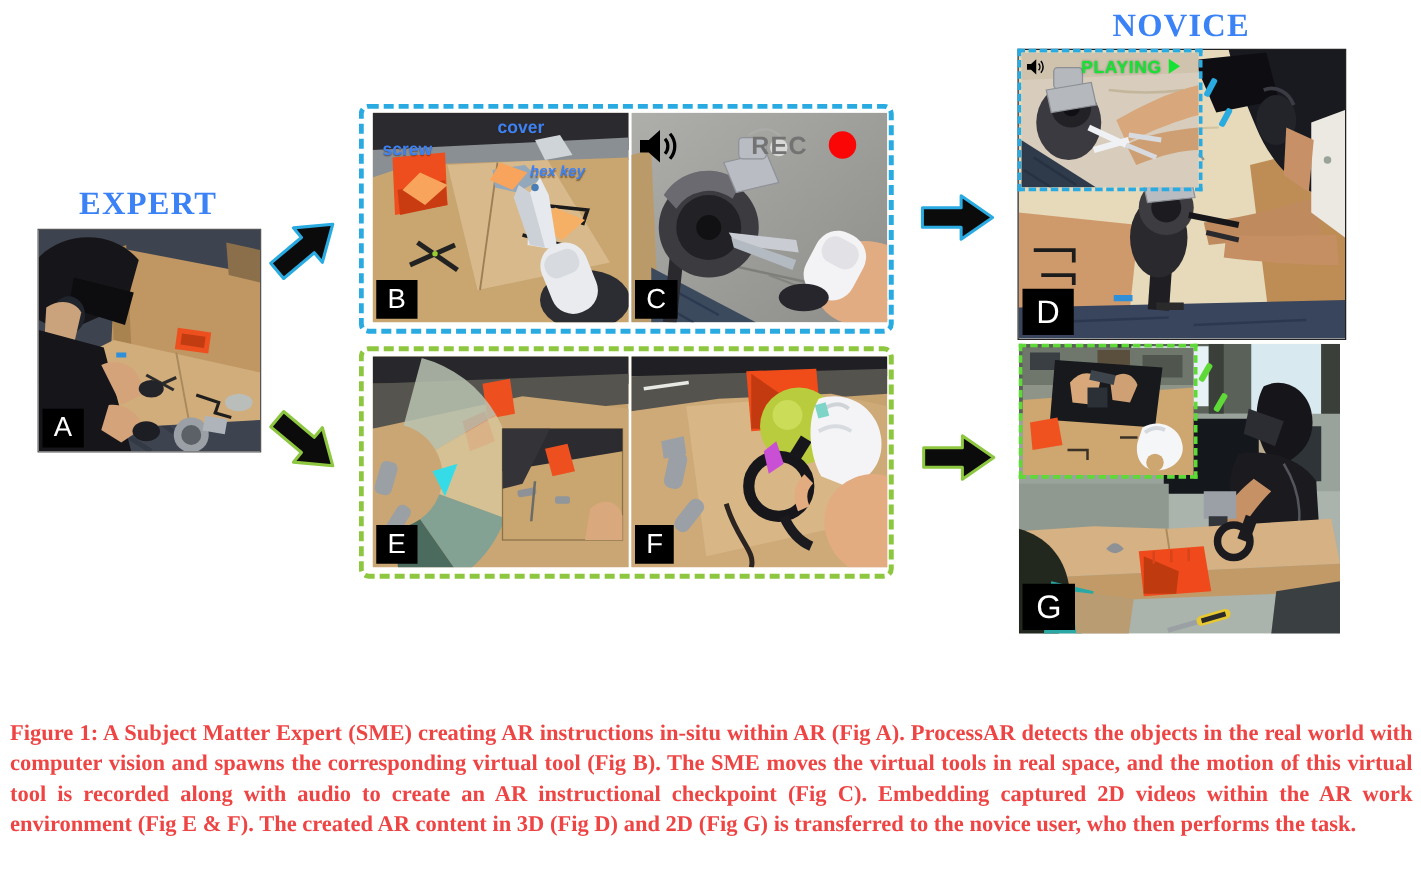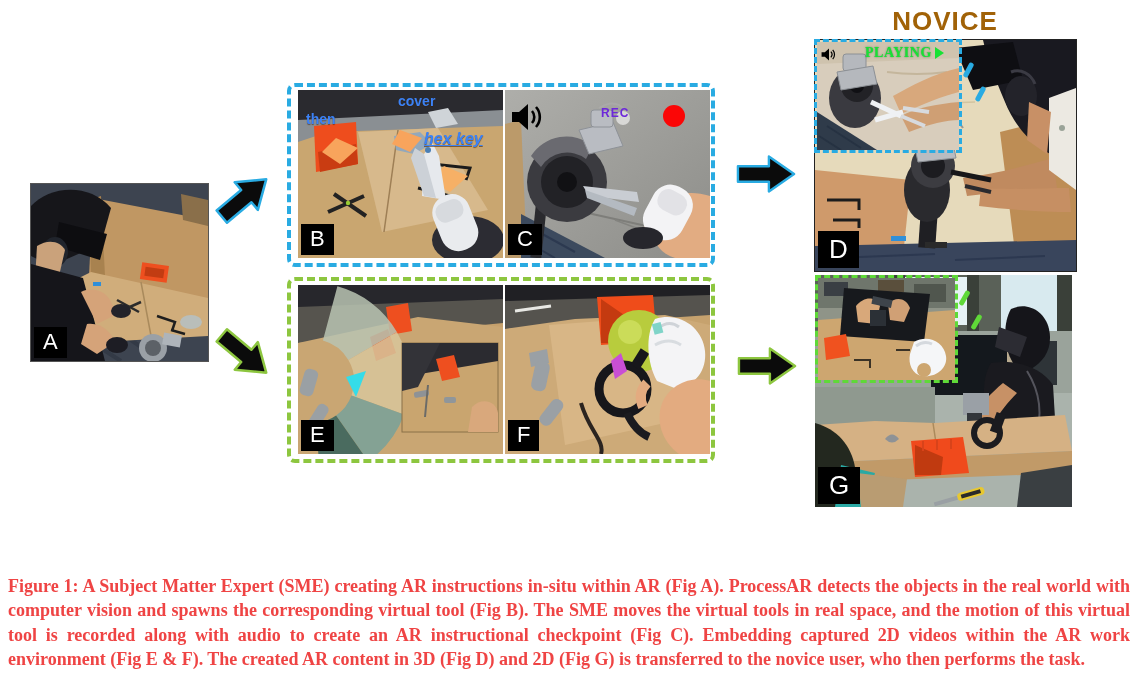--- a/index.html
+++ b/index.html
@@ -1,55 +1,56 @@
 <!DOCTYPE html>
 <html><head>
 <meta charset="utf-8">
 <style>
   html,body{margin:0;padding:0;background:#ffffff;}
   #stage{position:relative;width:1137px;height:699px;background:#ffffff;overflow:hidden;
          font-family:"Liberation Sans",sans-serif;}
-  .role-label{position:absolute;font-weight:bold;font-size:26px;letter-spacing:1px;color:#a16207;
-              text-align:center;font-family:Liberation Sans, sans-serif;}
+  .role-label{position:absolute;font-weight:bold;font-size:26px;letter-spacing:1px;color:#3b82f6;
+              text-align:center;font-family:Liberation Serif, serif;}
   .photo{position:absolute;overflow:hidden;}
   .photo svg{display:block;width:100%;height:100%;}
   .tag{position:absolute;left:3px;bottom:3px;background:#000;color:#fff;
        font-family:"Liberation Sans",sans-serif;font-size:22px;line-height:1;
        padding:4px 9px 5px 9px;}
   .tag.lg{font-size:26px;padding:5px 11px 6px 11px;}
   .dashed-box{position:absolute;border-radius:8px;background:transparent;}
   .dashed-box.blue{border:4px dashed #29abe2;}
   .dashed-box.green{border:4px dashed #8dc63f;}
-  .inset{position:absolute;overflow:hidden;font-family:Liberation Serif, serif;}
+  .inset{position:absolute;overflow:hidden;}
   .inset.blue{border:3px dashed #29abe2;}
   .inset.green{border:3px dashed #5fd938;}
   .ann{position:absolute;color:#3b82f6;font-weight:bold;
        font-family:"Liberation Sans",sans-serif;
        text-shadow:0 1px 1px rgba(60,30,0,.55);}
-  .rec-text{position:absolute;color:#6d28d9;font-weight:bold;font-size:12px;
+  .rec-text{position:absolute;color:#737373;font-weight:bold;font-size:20px;
             font-family:"Liberation Sans",sans-serif;letter-spacing:1px;}
   .rec-dot{position:absolute;width:22px;height:22px;border-radius:50%;background:#fb0606;}
   .playing-text{position:absolute;color:#17e234;font-weight:bold;font-size:14px;
                 letter-spacing:.5px;text-shadow:0 0 2px rgba(0,90,20,.6);}
   .play-tri{position:absolute;width:0;height:0;border-left:9px solid #17e234;
             border-top:6px solid transparent;border-bottom:6px solid transparent;}
   .spk{position:absolute;}
   .arrow{position:absolute;}
   .arrow svg{display:block;overflow:visible;}
   .caption{position:absolute;left:8px;top:574px;width:1122px;color:#ef4444;
            font-family:"Liberation Serif",serif;font-weight:bold;font-size:18px;
            line-height:24.4px;text-align:justify;}
   .dash-deco{position:absolute;background:#29abe2;border-radius:2px;}
   .dash-deco.g{background:#5fd938;}
 </style>
 </head>
 <body>
 
 <div id="stage">
 
+  <div class="role-label" style="left:30px;top:148px;width:177px;">EXPERT</div>
 
   <div class="photo" style="left:30px;top:183px;width:177px;height:177px;border:1px solid #555;">
     <svg viewBox="0 0 177 177" preserveAspectRatio="none">
       <rect width="177" height="177" fill="#3d4450"></rect>
       <g stroke="#333a46" stroke-width="4">
         <line x1="0" y1="120" x2="90" y2="177"></line>
           <line x1="20" y1="100" x2="120" y2="170"></line>
         <line x1="60" y1="170" x2="110" y2="140"></line>
       </g>
       <polygon points="62,14 177,36 177,118 58,92" fill="#c09763"></polygon>
@@ -113,23 +114,23 @@
       <circle cx="50" cy="113" r="2.2" fill="#9acd32"></circle>
       <ellipse cx="170" cy="150" rx="36" ry="24" fill="#2c2c33"></ellipse>
       <polygon points="126,64 134,52 141,66 148,110 124,106" fill="#e6e9ed"></polygon>
       <polygon points="126,64 117,58 113,68 126,106 138,108" fill="#ccd1d7"></polygon>
       <circle cx="130" cy="60" r="3" fill="#4a7fb5"></circle>
       <g transform="rotate(-22 156 132)">
         <rect x="138" y="104" width="38" height="58" rx="18" fill="#e9ebee"></rect>
         <rect x="142" y="110" width="28" height="20" rx="9" fill="#d7dade"></rect>
       </g>
     </svg>
-    <span class="ann" style="left:8px;top:21px;font-size:14px;">then</span>
+    <span class="ann" style="left:8px;top:21px;font-size:14px;">screw</span>
     <span class="ann" style="left:100px;top:3px;font-size:14px;">cover</span>
-    <span class="ann" style="left:126px;top:40px;font-size:16px;font-style:italic;text-decoration:underline;">hex key</span>
+    <span class="ann" style="left:126px;top:40px;font-size:12px;font-style:italic;">hex key</span>
     <span class="tag">B</span>
   </div>
 
   <div class="photo" style="left:505px;top:90px;width:205px;height:168px;">
     <svg viewBox="0 0 205 168" preserveAspectRatio="none">
       <defs>
         <linearGradient id="cwall" x1="0" y1="0" x2="1" y2="1">
           <stop offset="0" stop-color="#aeaeaa"></stop>
             <stop offset="1" stop-color="#8d8d89"></stop>
         </linearGradient>

